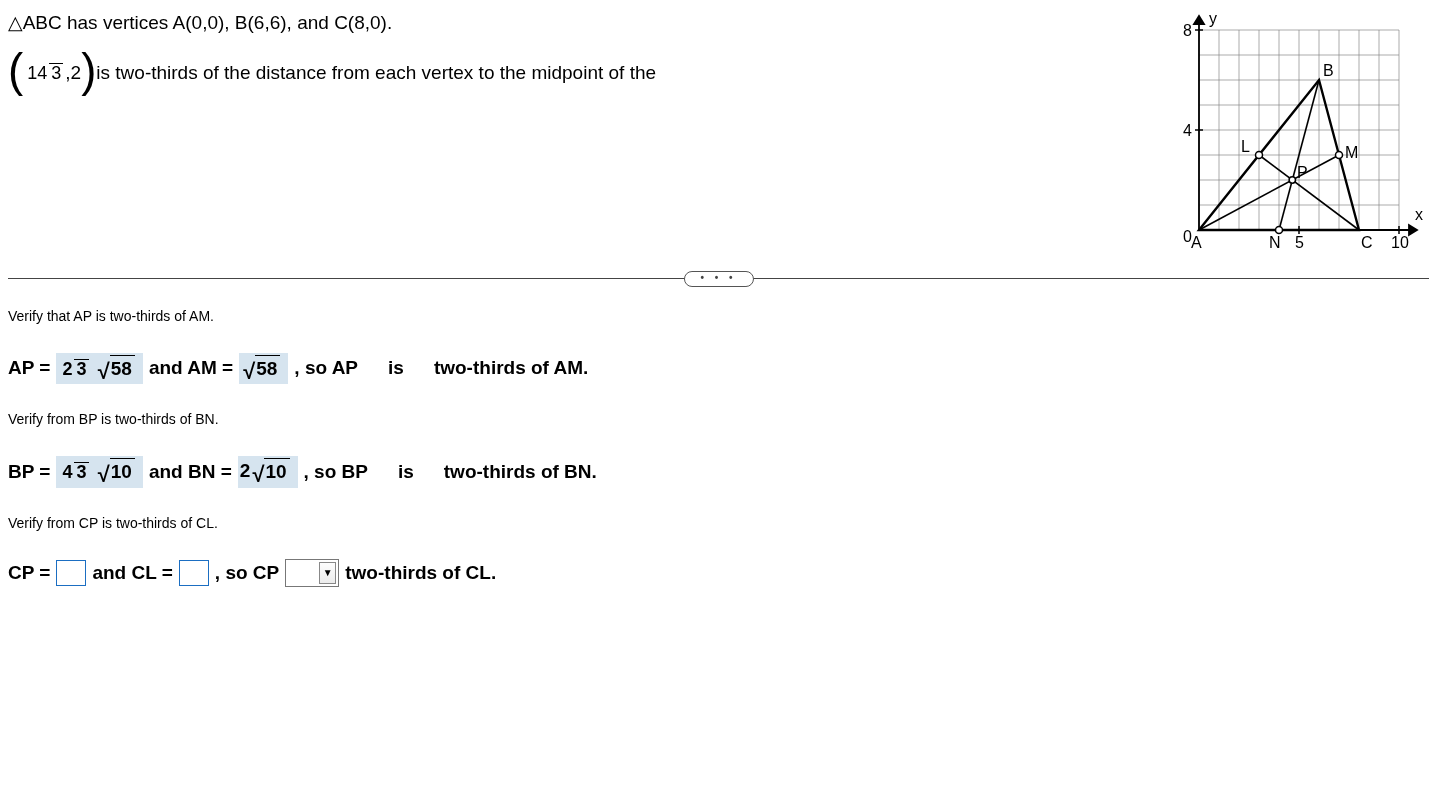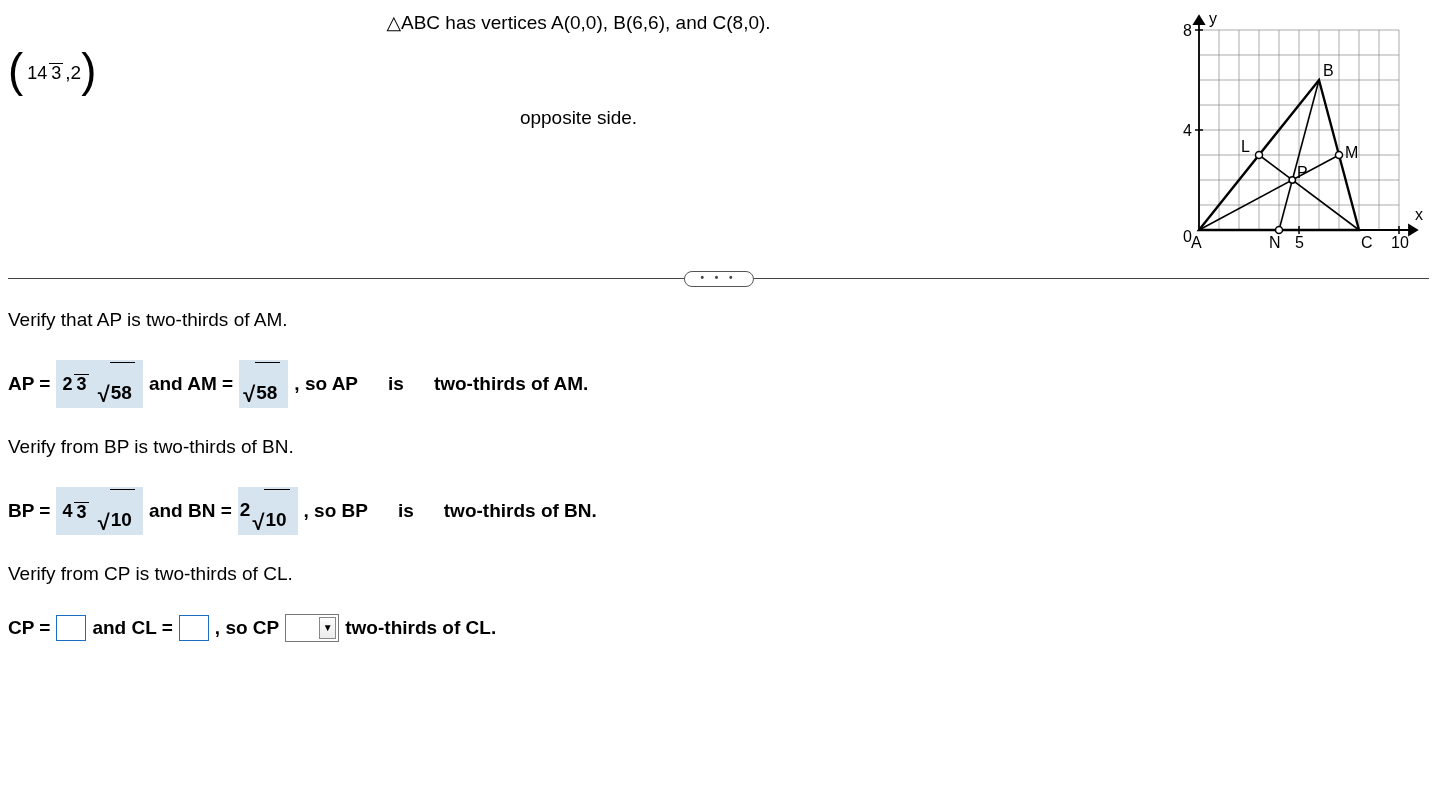--- a/index.html
+++ b/index.html
@@ -4,21 +4,21 @@
 <style>
   * { box-sizing: border-box; }
   body {
     font-family: Arial, Helvetica, sans-serif;
     font-size: 18px;
     color: #000;
     margin: 0;
     padding: 10px 8px;
     line-height: 1.4;
   }
-  .top-row { display: flex; align-items: flex-start; gap: 20px; text-align: center; }
+  .top-row { display: flex; align-items: flex-start; gap: 20px; }
   .problem-text { flex: 1; font-size: 19px; }
   .problem-text p { margin: 0 0  14px 0; }
   .graph-holder { width: 260px; flex-shrink: 0; }
   .triangle-sym { font-family: Arial; }
   .frac {
     display: inline-flex;
     flex-direction: row;
     align-items: center;
     vertical-align: middle;
     font-size: 0.95em;
@@ -45,21 +45,21 @@
     vertical-align: middle;
     margin: 0 2px;
   }
   .sqrt .radical {
     font-size: 1.15em;
     line-height: 1;
     align-self: flex-end;
   }
   .sqrt .radicand {
     border-top: 1.3px solid #000;
-    padding: 17px 3px 0 1px;
+    padding: 0 3px 0 1px;
     line-height: 1.4;
   }
   .hl-box {
     display: inline-block;
     background: #d6e4ef;
     padding: 2px 6px 2px 2px;
     vertical-align: middle;
   }
   .hr-container {
     position: relative;
@@ -78,21 +78,21 @@
     background: #fff;
     border: 1.3px solid #555;
     border-radius: 12px;
     padding: 1px 16px 3px 16px;
     font-size: 10px;
     letter-spacing: 4px;
     color: #444;
     line-height: 1;
     font-weight: bold;
   }
-  .section { margin: 20px 0 26px 0; font-size: 19px; }
+  .section { margin: 20px 0 26px 0; font-size: 14px; }
   .eq-line { margin: 14px 0 26px 0; font-size: 19px; display: flex; align-items: center; flex-wrap: wrap; gap: 6px; font-weight: bold; }
   .gap { display: inline-block; width: 18px; }
   .input-box {
     display: inline-block;
     width: 30px;
     height: 26px;
     border: 1.6px solid #1b6ec2;
     vertical-align: middle;
     background: #fff;
   }
@@ -130,22 +130,22 @@
     <p style="margin-top:18px; display:flex; align-items:center; flex-wrap:wrap;">
       <span class="paren-big">
         <span class="lp">(</span>
         <span class="frac">
           <span class="num">14</span>
           <span class="den">3</span>
         </span>
         <span>,2</span>
         <span class="rp">)</span>
       </span>
+      <span> is two-thirds of the distance from each vertex to the midpoint of the</span>
     </p>
-    <p style="margin-top:6px;">opposite side.</p>
   </div>
 
   <div class="graph-holder">
     <svg viewBox="0 0 260 250" width="260" height="250">
 
       <g stroke="#888" stroke-width="0.7">
 
         <line x1="30" y1="20" x2="30" y2="220"></line>
         <line x1="50" y1="20" x2="50" y2="220"></line>
         <line x1="70" y1="20" x2="70" y2="220"></line>

